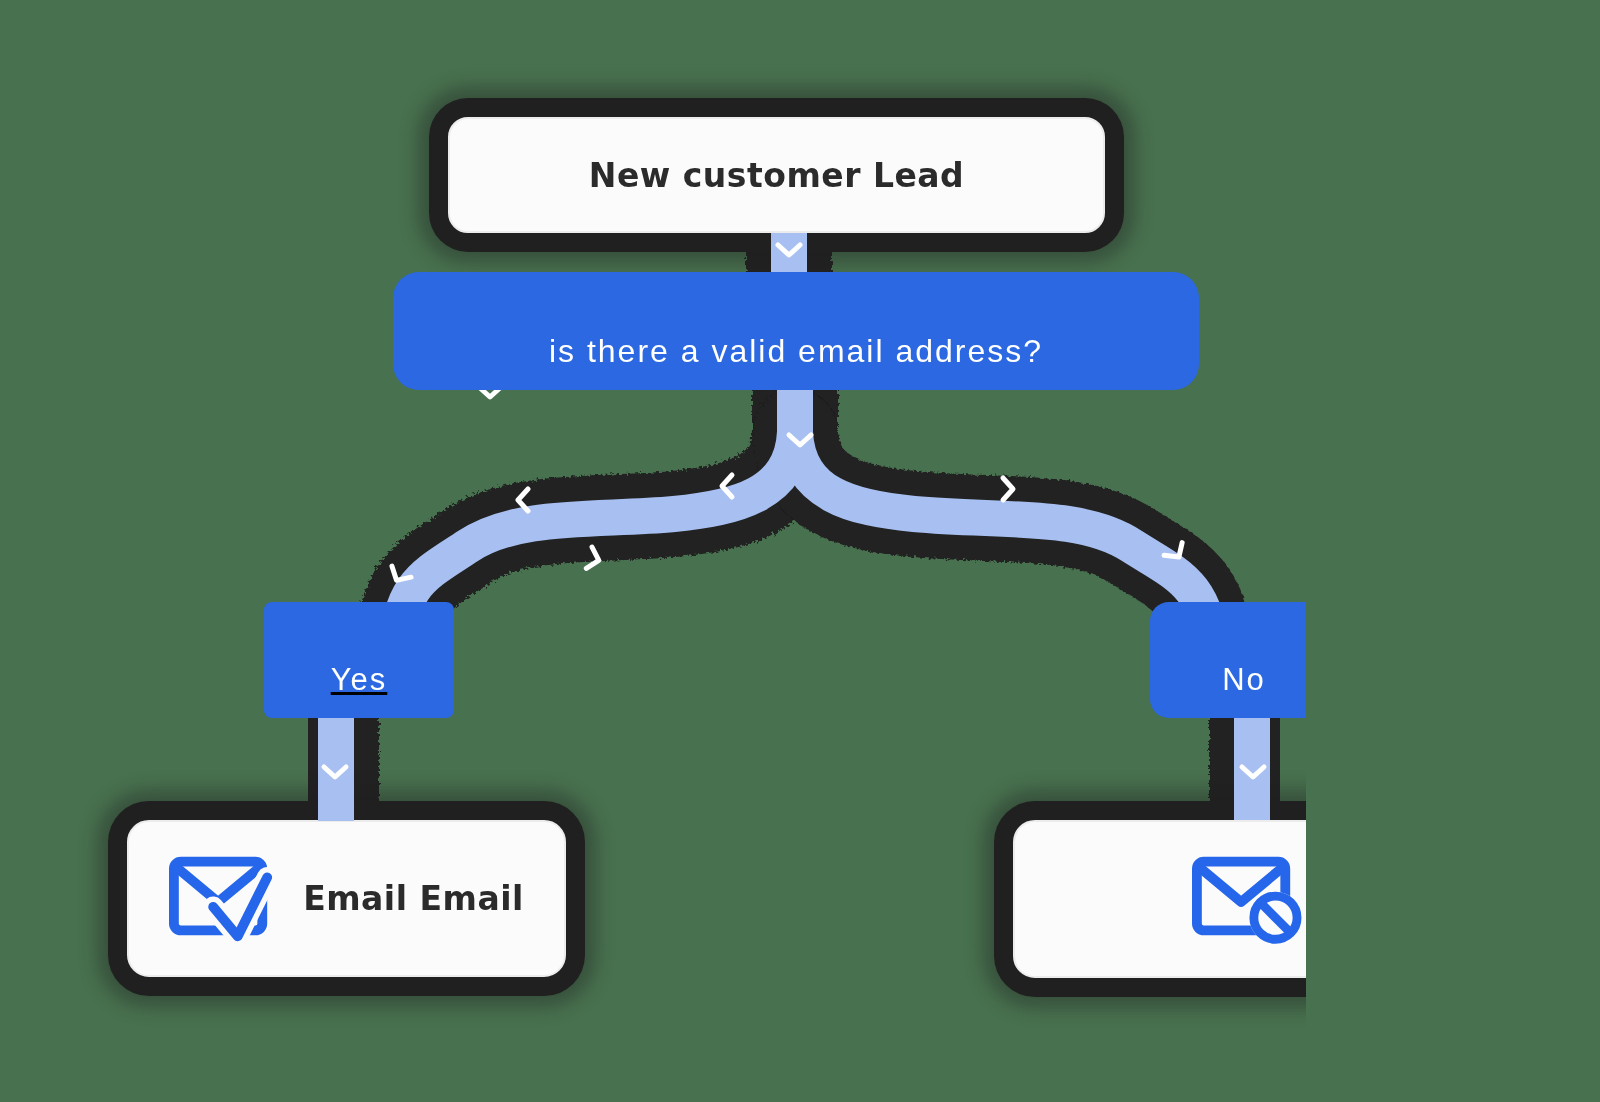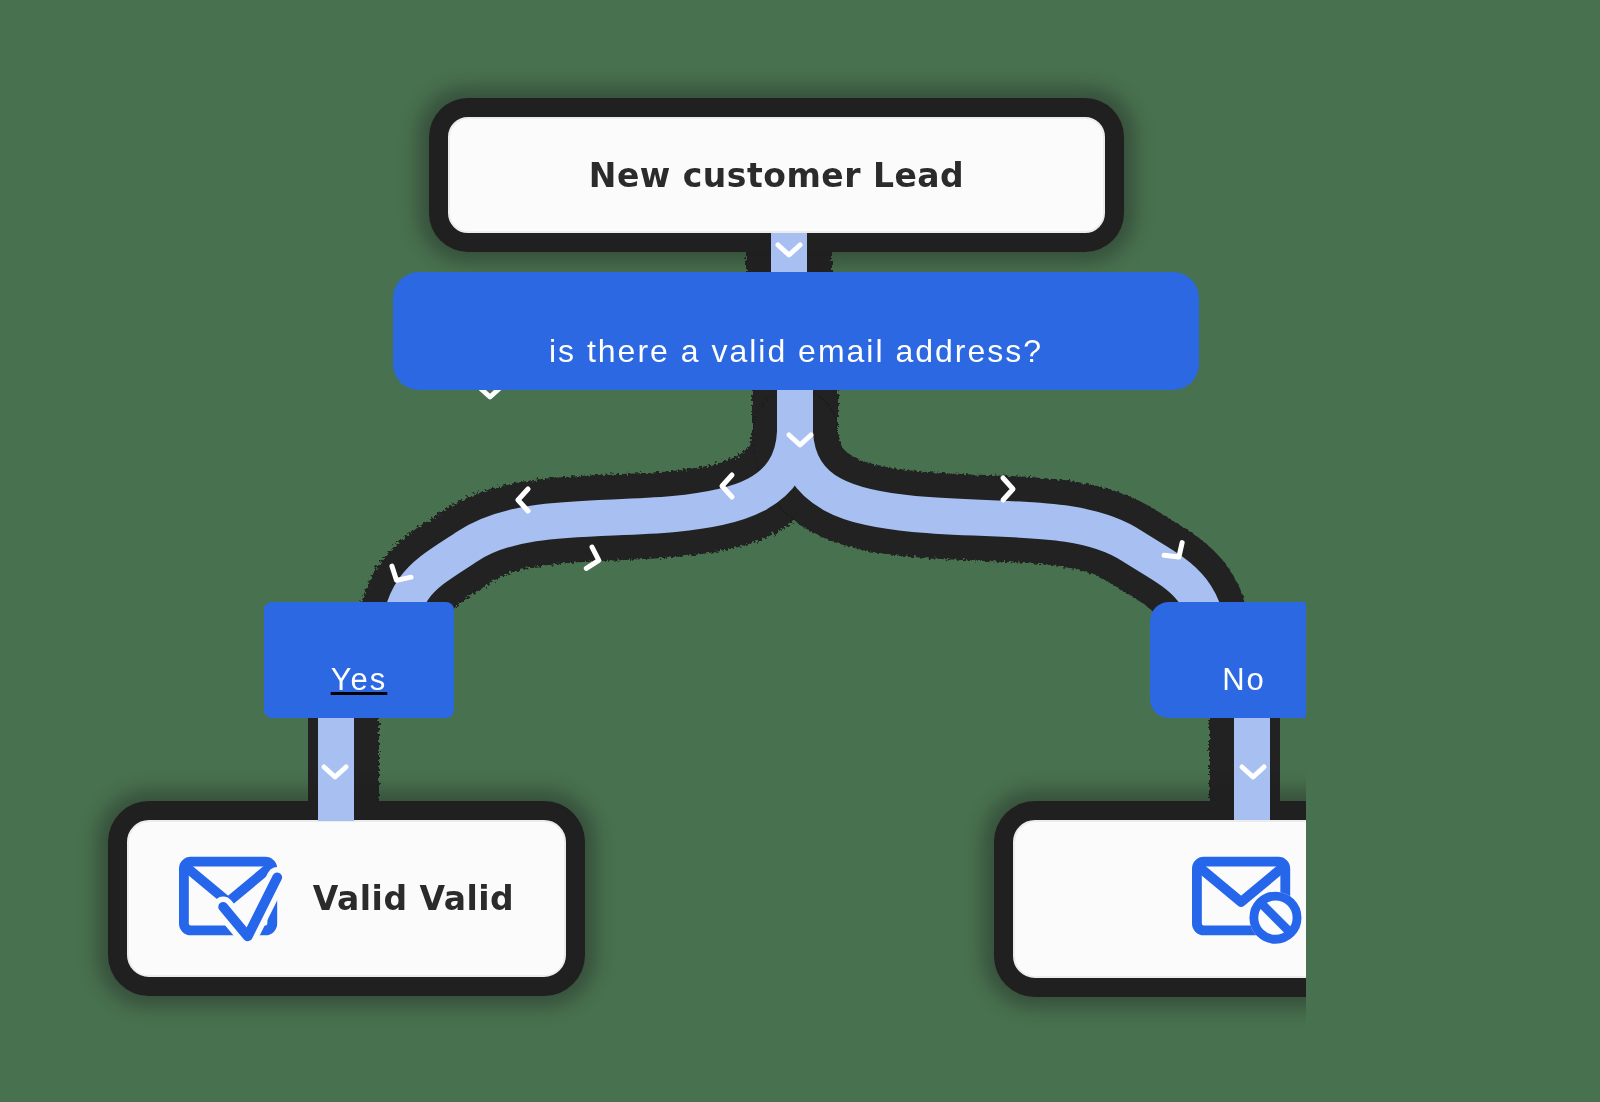--- a/index.html
+++ b/index.html
@@ -74,21 +74,21 @@
     <span class="label-bold">New customer Lead</span>
   </div>
 
   <div class="node-white" id="node-valid">
     <svg class="mail-icon" viewBox="0 0 110 88">
       <rect class="env" x="5" y="6" width="90" height="70" rx="7"></rect>
       <polyline class="env" points="9,13 50,47 91,13"></polyline>
       <polyline class="halo" style="stroke-width:21" points="45,52 70,82 100,22"></polyline>
       <polyline class="mark" style="stroke-width:10" points="45,52 70,82 100,22"></polyline>
     </svg>
-    <span class="label-bold">Valid Valid</span>
+    <span class="label-bold">Email Email</span>
   </div>
 
   <div class="node-white" id="node-invalid">
     <svg class="mail-icon" viewBox="0 0 110 88">
       <rect class="env" x="5" y="6" width="90" height="70" rx="7"></rect>
       <polyline class="env" points="9,13 50,47 91,13"></polyline>
       <circle class="halo" style="stroke-width:9;fill:var(--node-white,#FBFBFB)" cx="85" cy="63" r="22"></circle>
       <circle class="mark" style="stroke-width:9" cx="85" cy="63" r="22"></circle>
       <line class="mark" style="stroke-width:9" x1="69.8" y1="47.8" x2="100.2" y2="78.2"></line>
     </svg>

